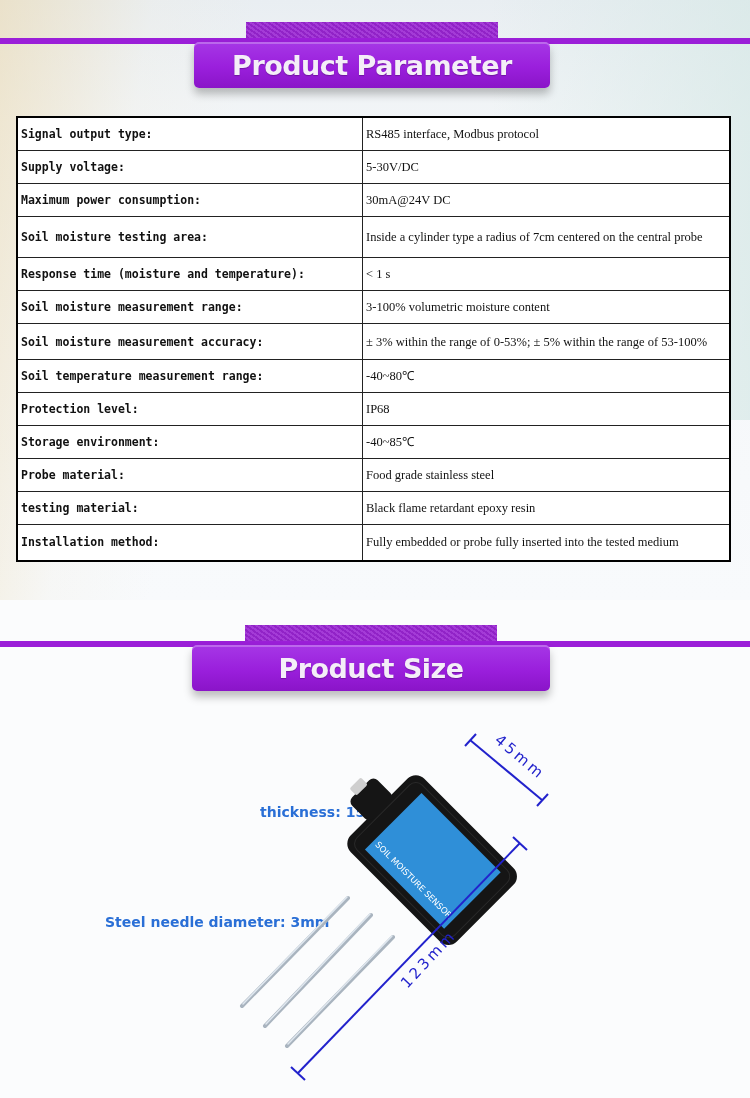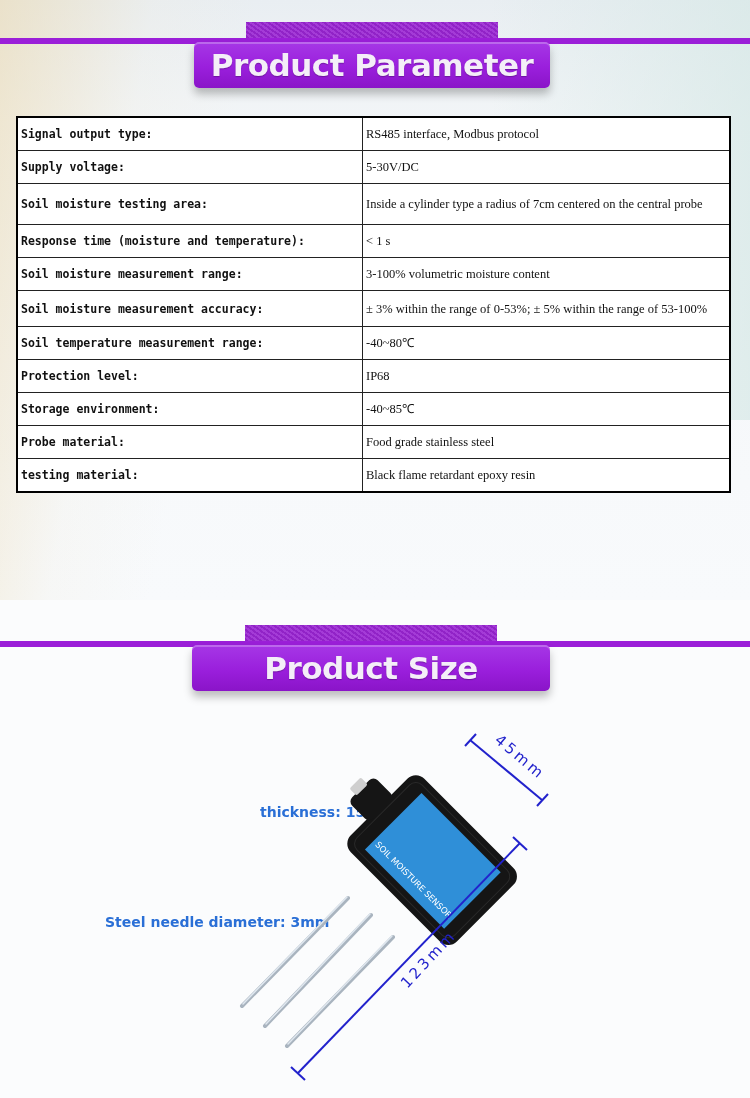--- a/index.html
+++ b/index.html
@@ -33,21 +33,21 @@
       repeating-linear-gradient(35deg, rgba(255,255,255,0.10) 0 2px, rgba(0,0,0,0.06) 2px 4px);
   }
   .section-banner {
     position: absolute; height: 46px; border-radius: 5px;
     background: linear-gradient(180deg, #a637e6 0%, #9a1fdc 55%, #8a14c8 100%);
     box-shadow: 0 6px 8px rgba(0,0,0,0.25), inset 0 2px 0 rgba(255,255,255,0.25);
     display: flex; align-items: center; justify-content: center;
   }
   .section-banner span {
     font-family: "DejaVu Sans", sans-serif; font-weight: bold;
-    font-size: 31px; color: #f4eef8; letter-spacing: -0.5px;
+    font-size: 27px; color: #f4eef8; letter-spacing: -0.5px;
     text-shadow: 0 1px 1px rgba(0,0,0,0.25);
   }
 
   
   .param-table {
     position: absolute; left: 16px; top: 116px; width: 715px;
     border-collapse: collapse; background: #ffffff;
     border: 2px solid #000;
     font-family: "DejaVu Sans Mono", "Liberation Mono", monospace;
     font-size: 11.5px; color: #111;
@@ -86,20 +86,24 @@
 <table class="param-table">
   <tbody>
     <tr style="height:27px">
       <td class="k">Signal output type:</td>
       <td class="v">RS485 interface, Modbus protocol</td>
     </tr>
     <tr style="height:27px">
       <td class="k">Supply voltage:</td>
       <td class="v">5-30V/DC</td>
     </tr>
+    <tr style="height:27px">
+      <td class="k">Maximum power consumption:</td>
+      <td class="v">30mA@24V DC</td>
+    </tr>
     <tr style="height:41px">
       <td class="k">Soil moisture testing area:</td>
       <td class="v">Inside a cylinder type a radius of 7cm centered on the central probe</td>
     </tr>
     <tr style="height:27px">
       <td class="k">Response time (moisture and temperature):</td>
       <td class="v">&lt; 1 s</td>
     </tr>
     <tr style="height:27px">
       <td class="k">Soil moisture measurement range:</td>
@@ -121,20 +125,24 @@
       <td class="k">Storage environment:</td>
       <td class="v">-40~85℃</td>
     </tr>
     <tr style="height:27px">
       <td class="k">Probe material:</td>
       <td class="v">Food grade stainless steel</td>
     </tr>
     <tr style="height:27px">
       <td class="k">testing material:</td>
       <td class="v">Black flame retardant epoxy resin</td>
+    </tr>
+    <tr style="height:36px">
+      <td class="k">Installation method:</td>
+      <td class="v">Fully embedded or probe fully inserted into the tested medium</td>
     </tr>
   </tbody>
 </table>
 
 <div>
   <div class="section-tab" style="left:245px; top:625px; width:252px;"></div>
   <div class="section-line" style="top:641px;"></div>
   <div class="section-banner" style="left:192px; top:645px; width:358px;">
     <span>Product Size</span>
   </div>

